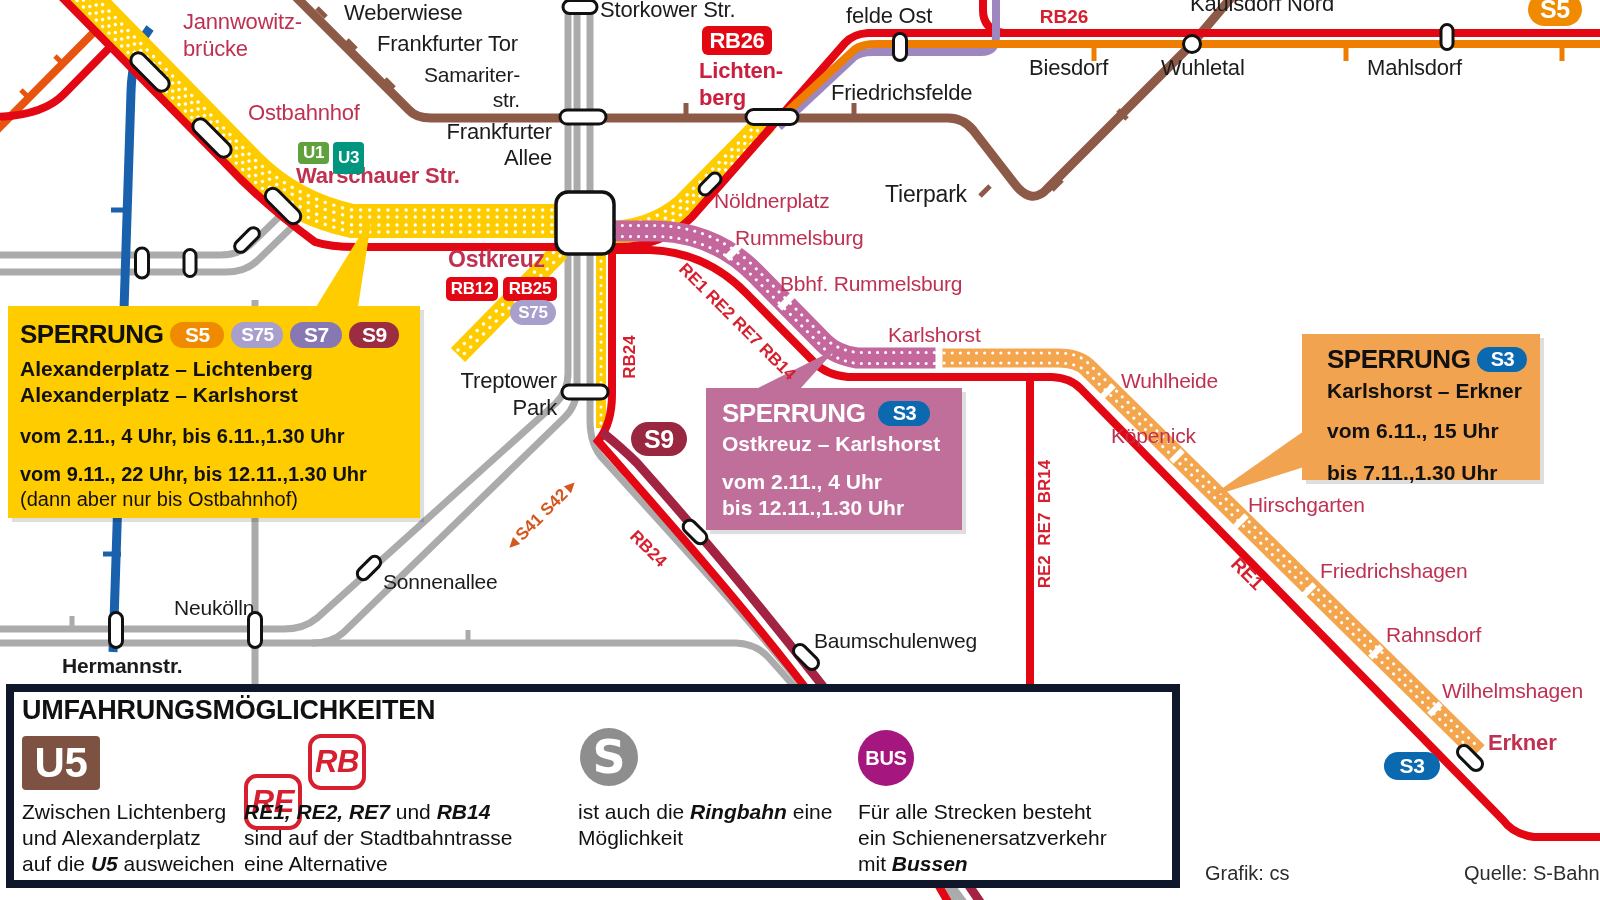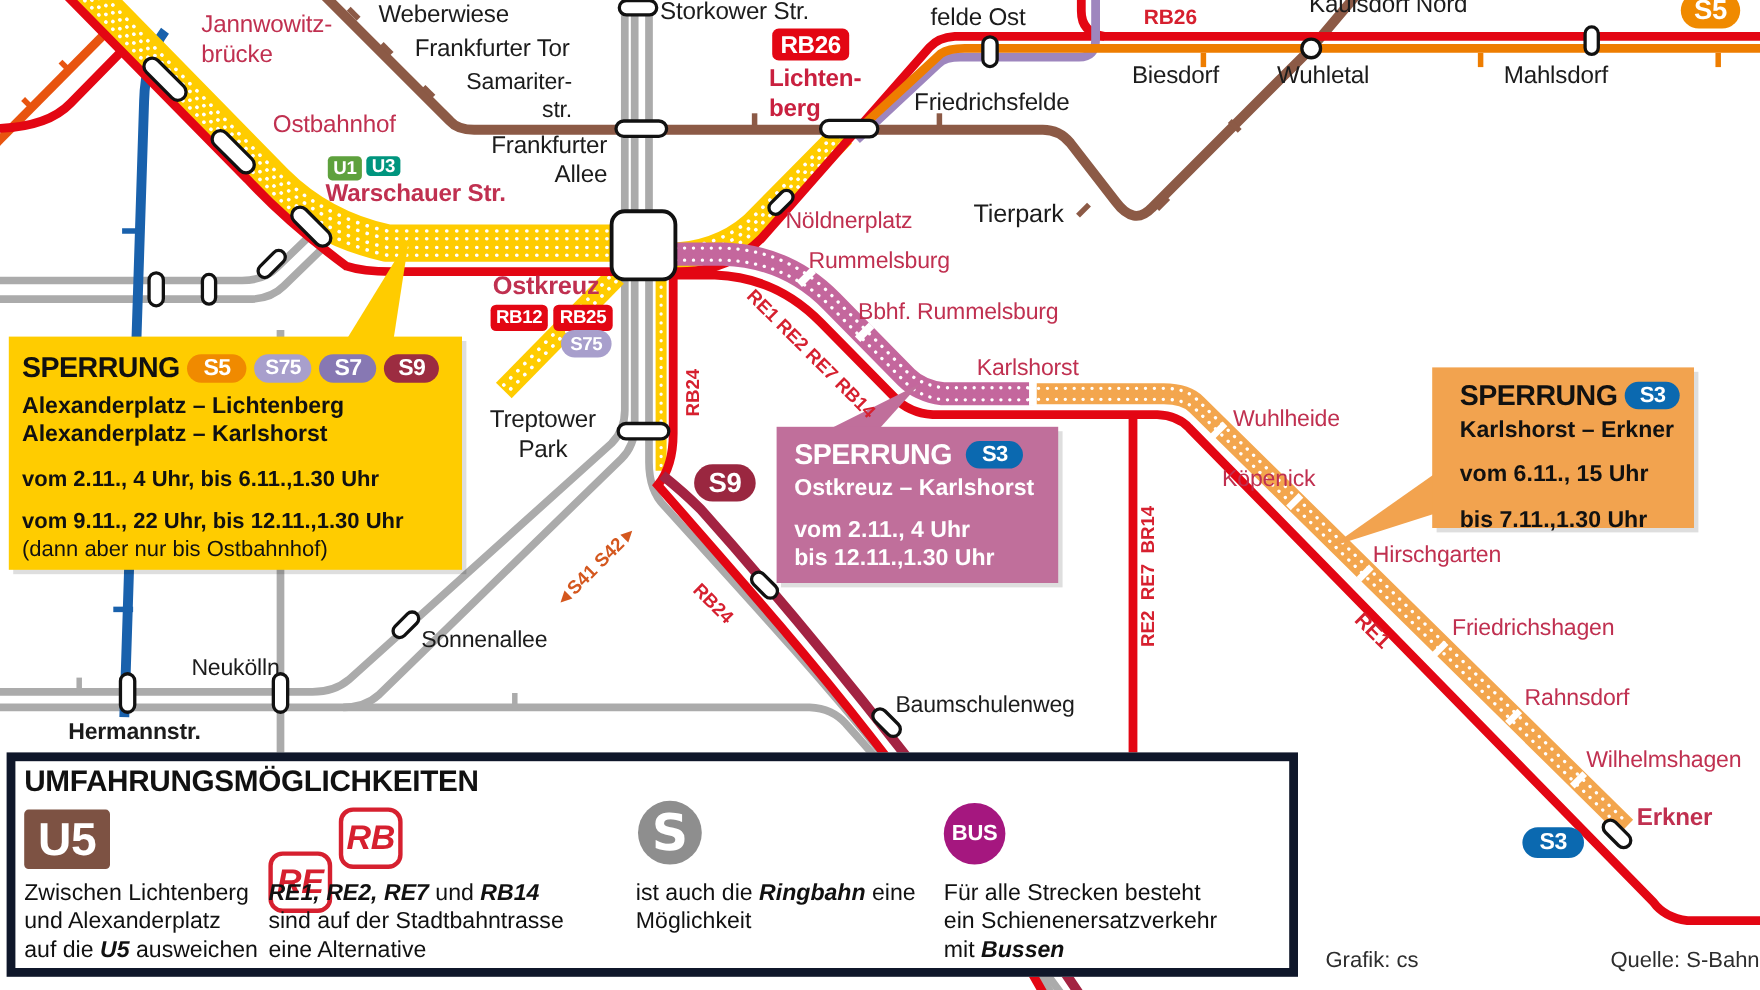--- a/index.html
+++ b/index.html
@@ -181,21 +181,21 @@
 <span class="lbl big" style="left:600px;top:-3px;">Storkower Str.</span>
 <span class="lbl big" style="left:846px;top:3px;">felde Ost</span>
 <span class="lbl big" style="left:1190px;top:-9px;">Kaulsdorf Nord</span>
 <span class="lbl big" style="left:1029px;top:55px;">Biesdorf</span>
 <span class="lbl big" style="left:1161px;top:55px;">Wuhletal</span>
 <span class="lbl big" style="left:1367px;top:55px;">Mahlsdorf</span>
 <span class="lbl big right" style="left:428px;top:119px;width:124px;">Frankfurter
 Allee</span>
 <span class="lbl big" style="left:831px;top:80px;">Friedrichsfelde</span>
 <span class="lbl" style="left:885px;top:181px;font-size:23px;">Tierpark</span>
-<span class="lbl big right" style="left:430px;top:367px;width:127px;line-height:27px;text-align:center;">Treptower
+<span class="lbl big right" style="left:430px;top:367px;width:127px;line-height:27px;">Treptower
 Park</span>
 <span class="lbl" style="left:383px;top:569px;">Sonnenallee</span>
 <span class="lbl" style="left:174px;top:595px;">Neukölln</span>
 <span class="lbl bold" style="left:62px;top:653px;">Hermannstr.</span>
 <span class="lbl" style="left:814px;top:628px;">Baumschulenweg</span>
 
 <span class="lbl big cr" style="left:183px;top:8px;line-height:27px;">Jannwowitz-
 brücke</span>
 <span class="lbl big cr" style="left:248px;top:100px;">Ostbahnhof</span>
 <span class="lbl big cr bold" style="left:296px;top:163px;">Warschauer Str.</span>
@@ -216,21 +216,21 @@
 
 <span class="rlab" style="left:1034px;top:6px;width:60px;font-size:19px;">RB26</span>
 <span class="rlab" style="left:601px;top:347px;width:58px;transform:rotate(-90deg);">RB24</span>
 <span class="rlab" style="left:619px;top:539px;width:58px;transform:rotate(45deg);">RB24</span>
 <span class="rlab" style="left:646px;top:312px;width:182px;transform:rotate(45deg);">RE1 RE2 RE7 RB14</span>
 <span class="rlab" style="left:972px;top:514px;width:145px;transform:rotate(-90deg);">RE2  RE7  BR14</span>
 <span class="rlab" style="left:1221px;top:563px;width:52px;font-size:19px;transform:rotate(45deg);">RE1</span>
 <span class="rlab" style="left:482px;top:505px;width:120px;color:#D4571E;transform:rotate(-45deg);">◄S41 S42►</span>
 
 <div class="badge sq" style="left:298px;top:142px;width:31px;height:22px;background:#5EA13D;font-size:17px;">U1</div>
-<div class="badge sq" style="left:333px;top:142px;width:31px;height:18px;background:#00957E;font-size:17px;">U3</div>
+<div class="badge sq" style="left:333px;top:142px;width:31px;height:32px;background:#00957E;font-size:17px;">U3</div>
 <div class="badge" style="left:702px;top:26px;width:70px;height:29px;background:#E30613;font-size:22px;border-radius:6px;">RB26</div>
 <div class="badge" style="left:446px;top:277px;width:52px;height:24px;background:#E30613;font-size:17px;border-radius:5px;">RB12</div>
 <div class="badge" style="left:503px;top:277px;width:54px;height:24px;background:#E30613;font-size:17px;border-radius:5px;">RB25</div>
 <div class="badge pill" style="left:510px;top:300px;width:46px;height:25px;background:#A89FCC;font-size:17px;">S75</div>
 <div class="badge pill" style="left:631px;top:422px;width:56px;height:34px;background:#9A2740;font-size:25px;">S9</div>
 <div class="badge pill" style="left:1528px;top:-7px;width:54px;height:33px;background:#F08A00;font-size:25px;">S5</div>
 <div class="badge pill" style="left:1384px;top:752px;width:56px;height:28px;background:#0B69B0;font-size:21px;">S3</div>
 
 <div class="callout" style="left:8px;top:306px;width:412px;height:212px;background:#FFCC00;padding:13px 0 0 12px;box-sizing:border-box;color:#111;">
   <div class="c-title">

